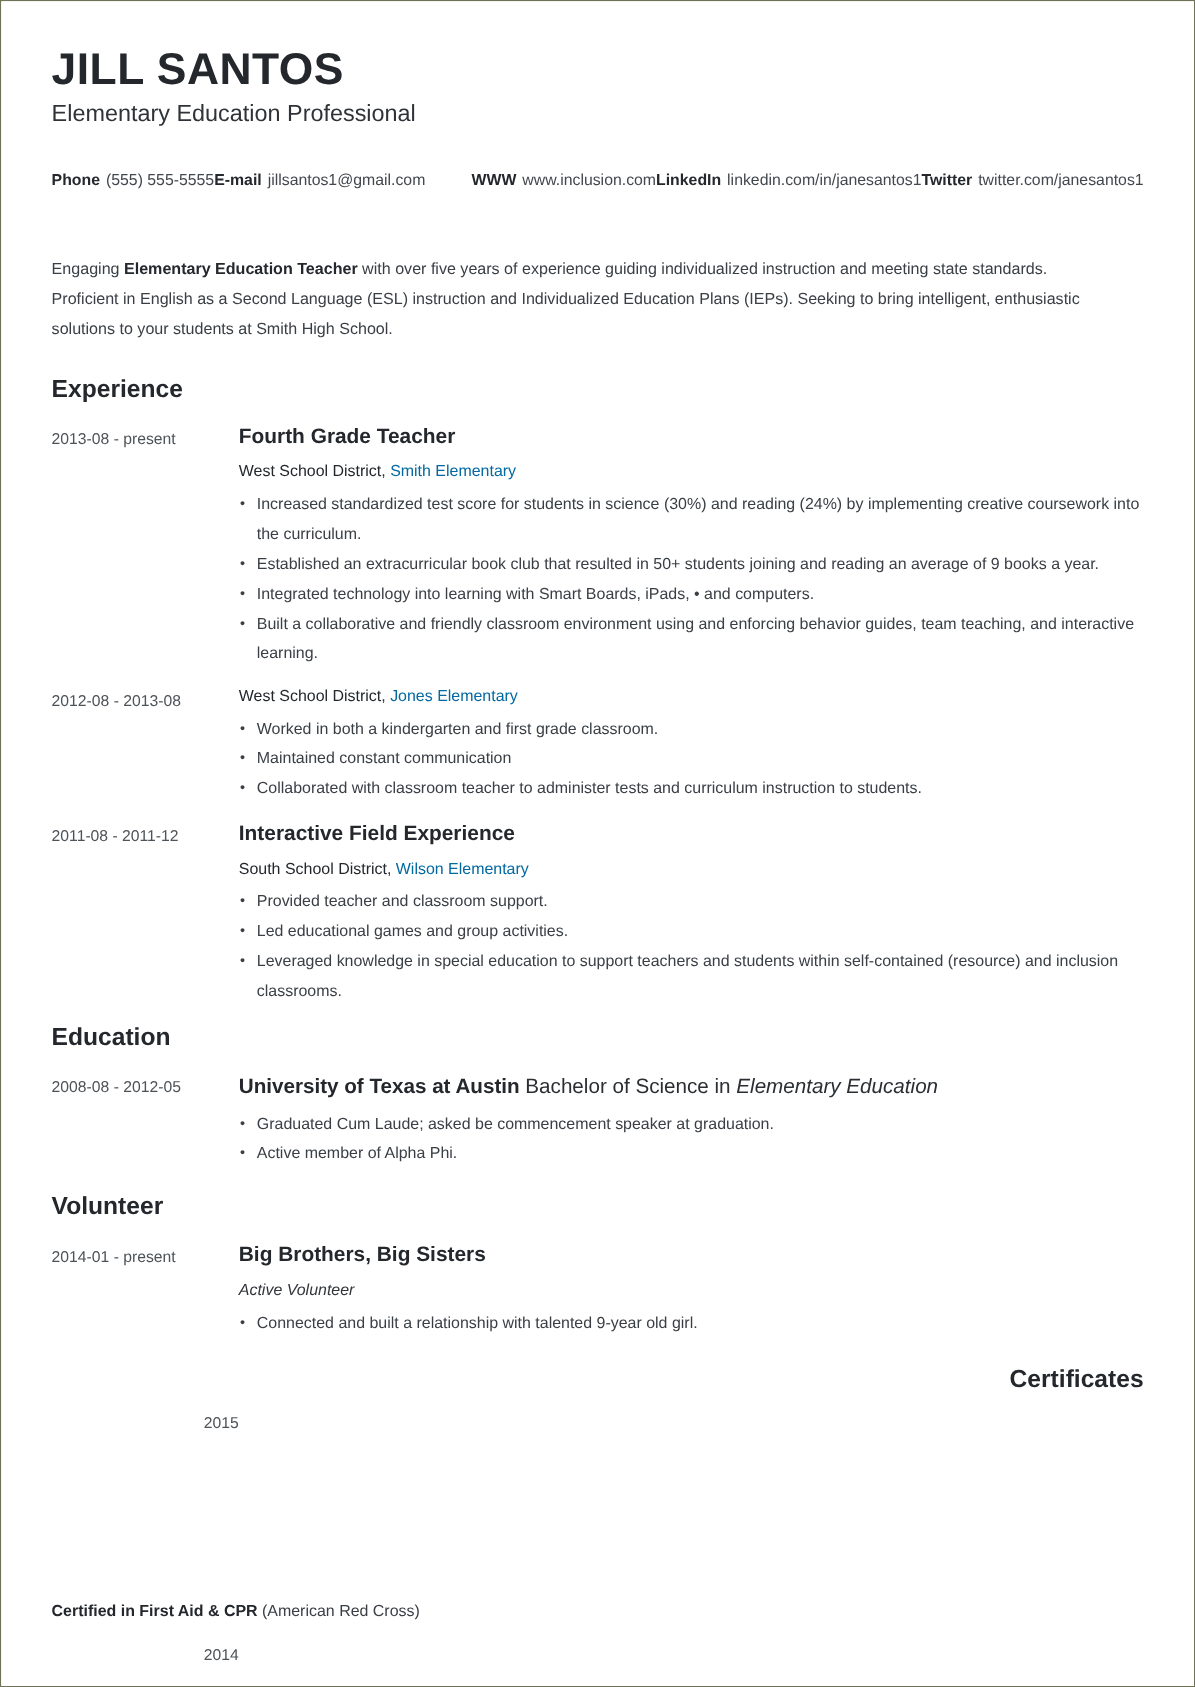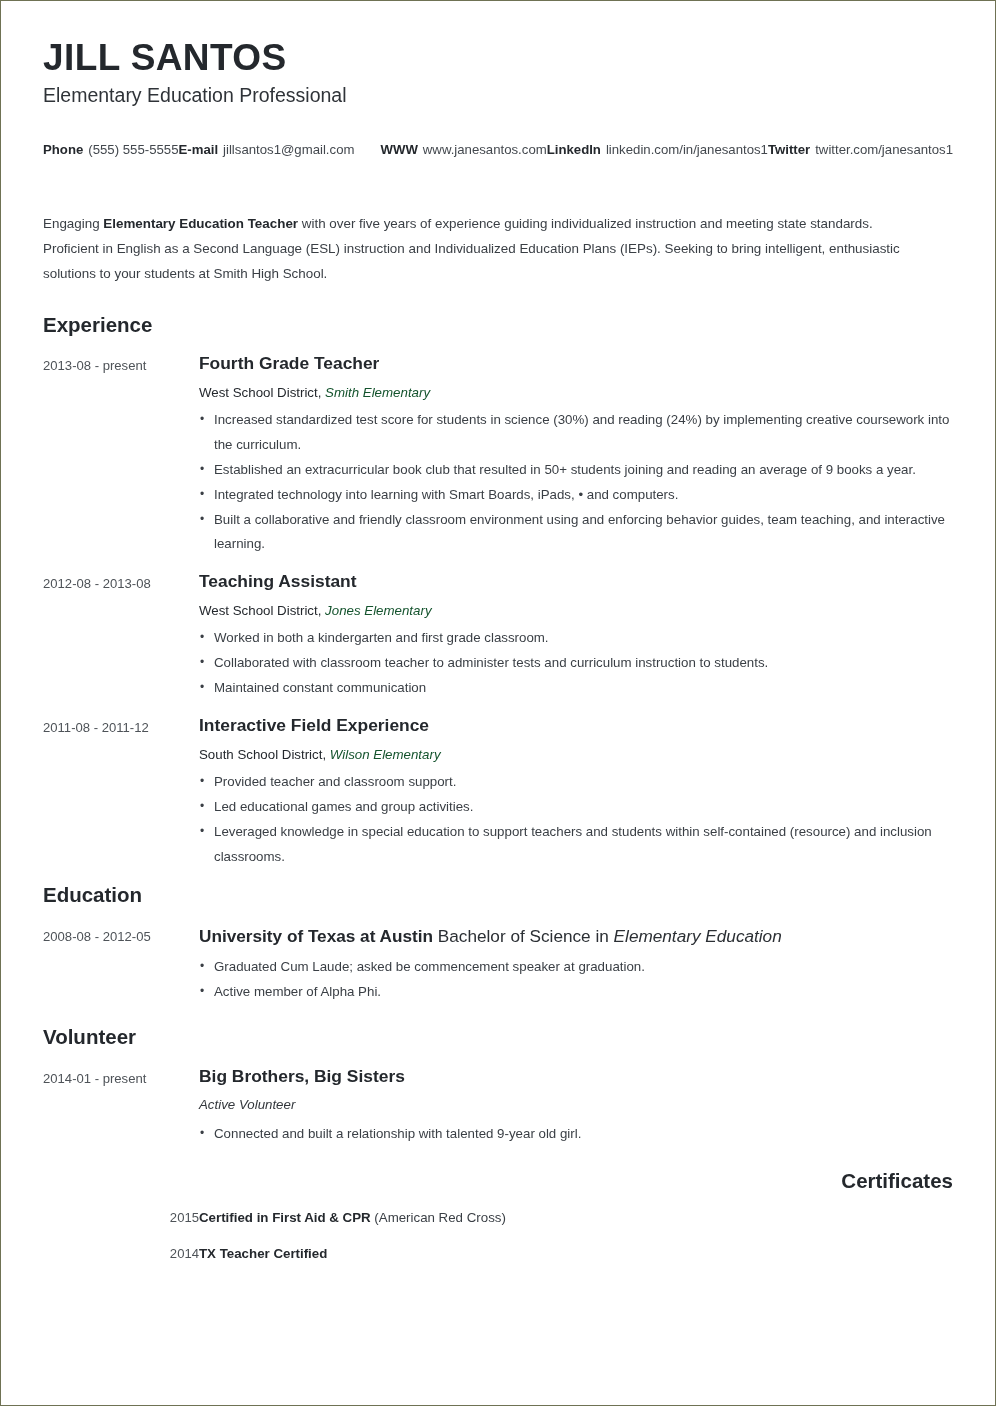--- a/index.html
+++ b/index.html
@@ -118,21 +118,21 @@
     line-height: 1.25;
     margin: 0 0 9px 0;
   }
   .entry-sub {
     font-size: 13.3px;
     color: #2f3338;
     line-height: 1.3;
     margin: 0 0 7px 0;
   }
   .entry-sub .org { font-weight: normal; color: #24282d; }
-  .entry-sub .loc { font-style: italic; color: #14532d; }
+  .entry-sub .loc { color: #0369a1; }
 
   .bullets {
     list-style: none;
     margin: 0;
     padding: 0;
   }
   .bullets li {
     position: relative;
     font-size: 13.3px;
     color: #3a3f45;
@@ -168,20 +168,21 @@
     color: #33373c;
     line-height: 1.3;
     margin: 0 0 8px 0;
   }
 
   
   .cert-row {
     display: flex;
     align-items: baseline;
     margin-bottom: 19px;
+    flex-direction: column;
   }
   .cert-date {
     width: 156px;
     flex: 0 0 156px;
     font-size: 13.1px;
     color: #4e5358;
     white-space: nowrap;
   }
   .cert-text {
     font-size: 13.3px;
@@ -208,21 +209,21 @@
       <div class="contact-col left">
         <div class="contact-row">
           <span class="contact-label">Phone</span><span class="contact-value">(555) 555-5555</span>
         </div>
         <div class="contact-row">
           <span class="contact-label">E-mail</span><span class="contact-value">jillsantos1@gmail.com</span>
         </div>
       </div>
       <div class="contact-col right">
         <div class="contact-row">
-          <span class="contact-label">WWW</span><span class="contact-value">www.janesantos.com</span>
+          <span class="contact-label">WWW</span><span class="contact-value">www.inclusion.com</span>
         </div>
         <div class="contact-row">
           <span class="contact-label">LinkedIn</span><span class="contact-value">linkedin.com/in/janesantos1</span>
         </div>
         <div class="contact-row">
           <span class="contact-label">Twitter</span><span class="contact-value">twitter.com/janesantos1</span>
         </div>
       </div>
     </div>
 
@@ -241,26 +242,25 @@
             <li>Established an extracurricular book club that resulted in 50+ students joining and reading an average of 9 books a year.</li>
             <li>Integrated technology into learning with Smart Boards, iPads, • and computers.</li>
             <li>Built a collaborative and friendly classroom environment using and enforcing behavior guides, team teaching, and interactive learning.</li>
           </ul>
         </div>
       </div>
 
       <div class="entry">
         <div class="entry-date">2012-08 - 2013-08</div>
         <div class="entry-body">
-          <div class="entry-title">Teaching Assistant</div>
           <div class="entry-sub"><span class="org">West School District</span><span>, </span><span class="loc">Jones Elementary</span></div>
           <ul class="bullets">
             <li>Worked in both a kindergarten and first grade classroom.</li>
+            <li>Maintained constant communication</li>
             <li>Collaborated with classroom teacher to administer tests and curriculum instruction to students.</li>
-            <li>Maintained constant communication</li>
           </ul>
         </div>
       </div>
 
       <div class="entry">
         <div class="entry-date">2011-08 - 2011-12</div>
         <div class="entry-body">
           <div class="entry-title">Interactive Field Experience</div>
           <div class="entry-sub"><span class="org">South School District</span><span>, </span><span class="loc">Wilson Elementary</span></div>
           <ul class="bullets">

